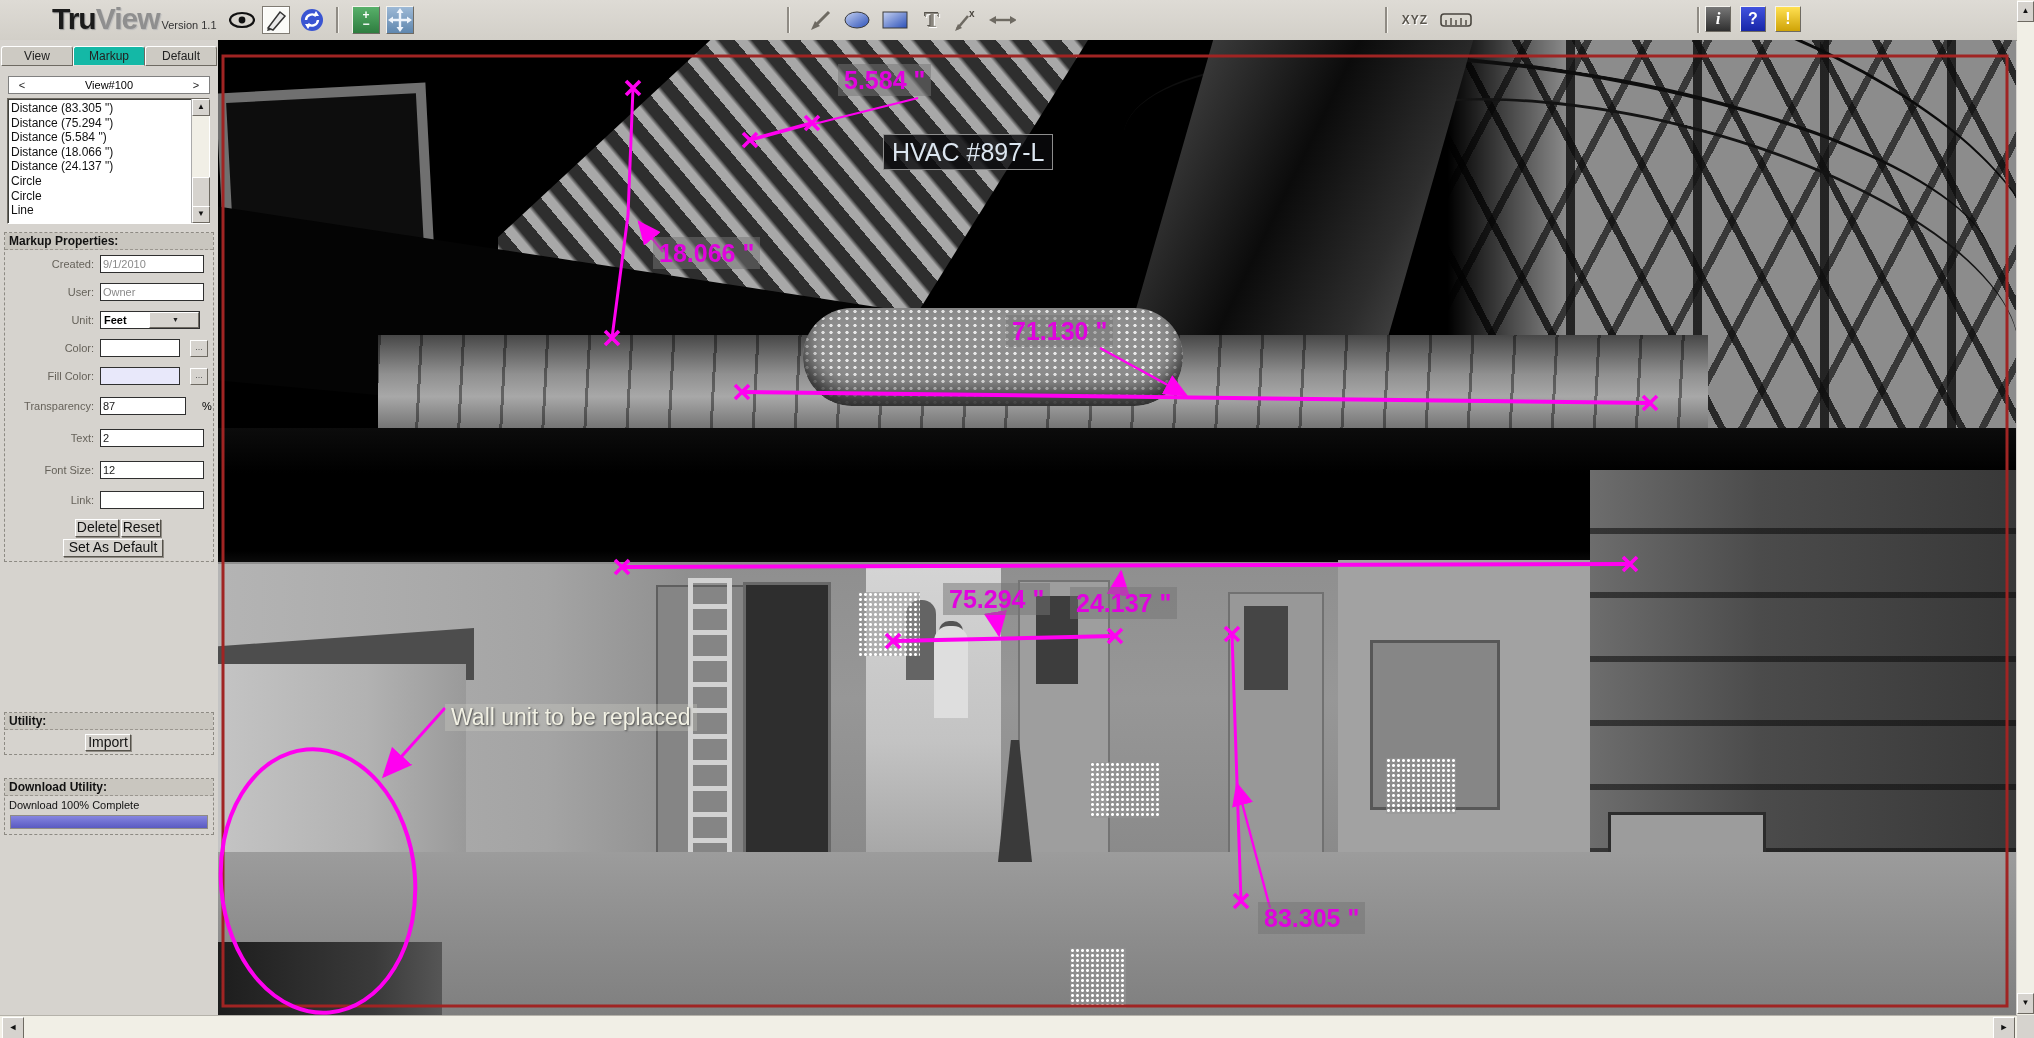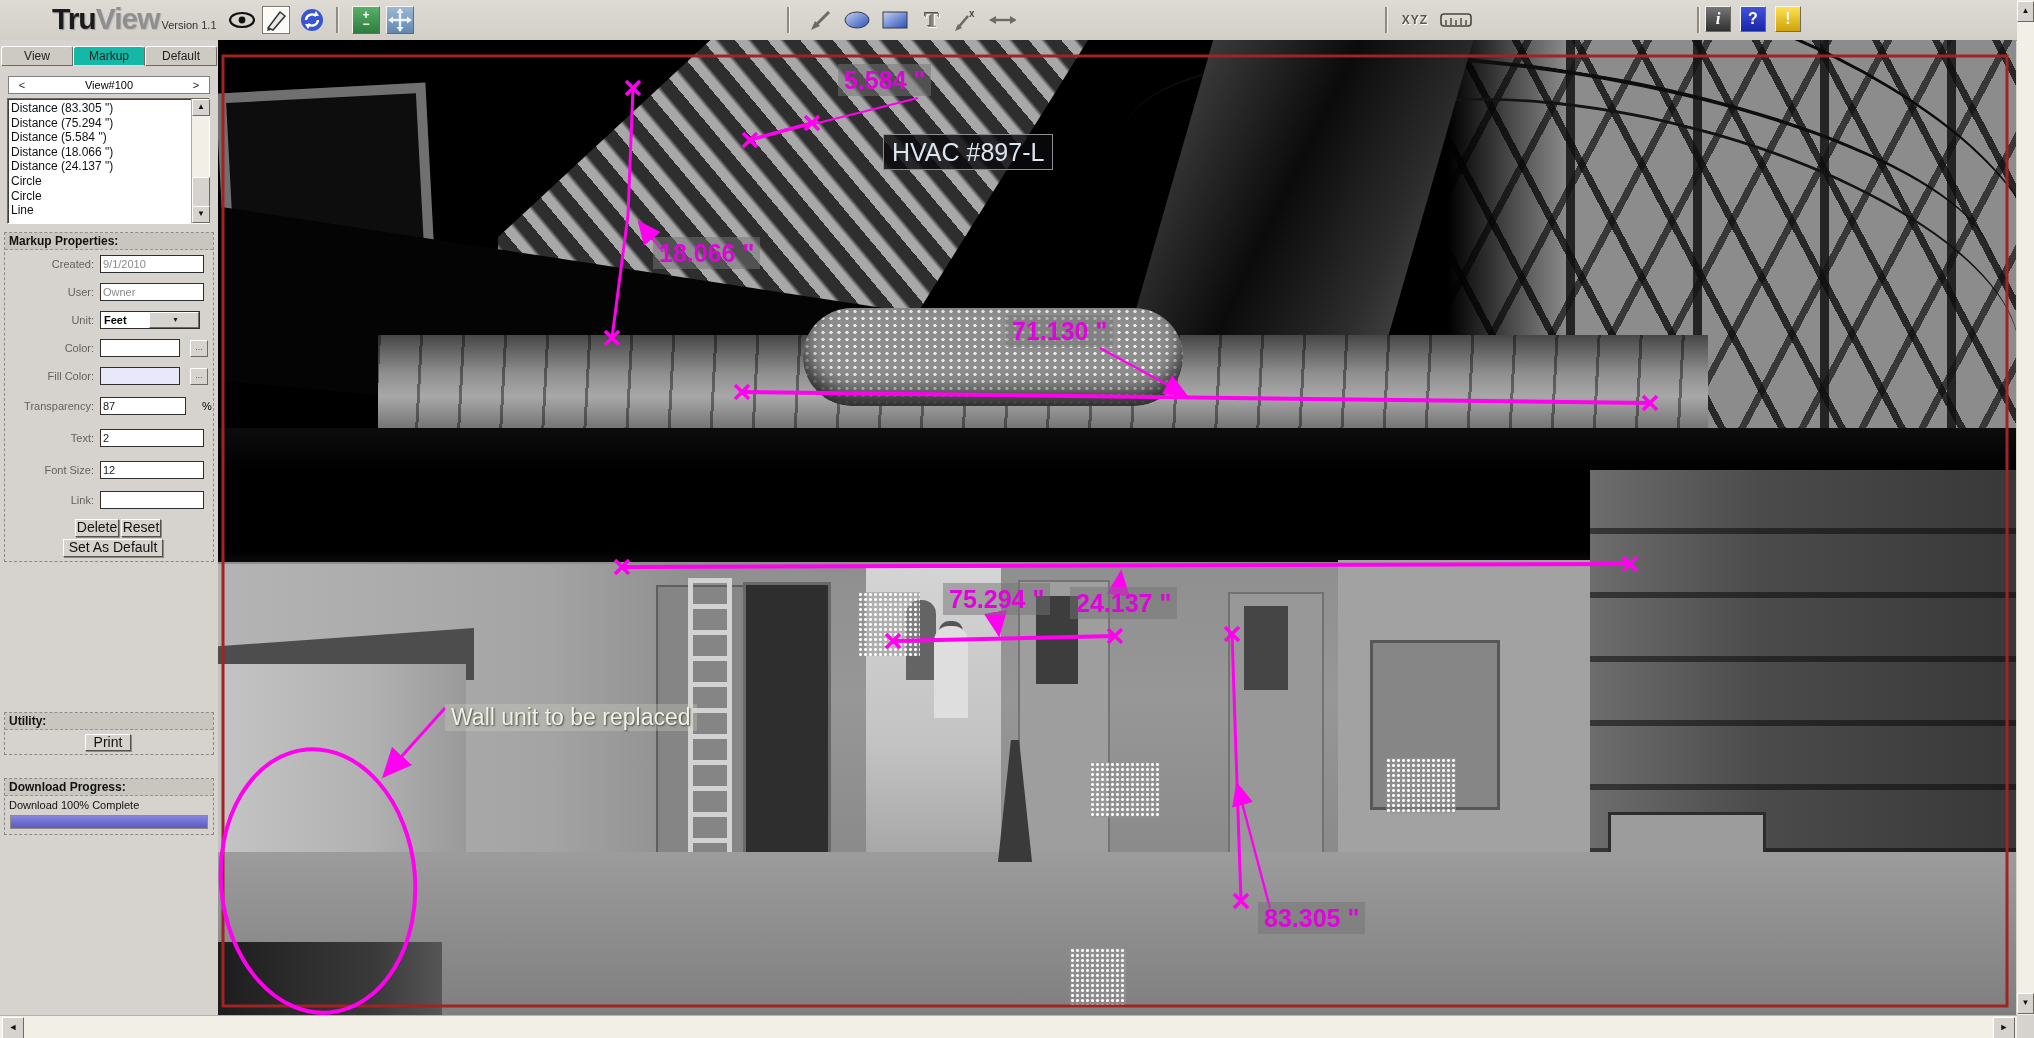--- a/index.html
+++ b/index.html
@@ -251,25 +251,25 @@
           <input class="finput" value="" style="">
         </div>
       <div class="wbtn" style="position:absolute;left:70px;top:286px;width:42px;height:16px;line-height:15px">Delete</div>
       <div class="wbtn" style="position:absolute;left:116px;top:286px;width:38px;height:16px;line-height:15px">Reset</div>
       <div class="wbtn" style="position:absolute;left:58px;top:306px;width:98px;height:16px;line-height:15px">Set As Default</div>
     </div>
 
 
     <div class="group" style="top:672px;height:43px">
       <div class="ghead">Utility:</div>
-      <div class="wbtn" style="position:absolute;left:80px;top:21px;width:44px;height:15px;line-height:14px">Print</div>
+      <div class="wbtn" style="position:absolute;left:80px;top:21px;width:44px;height:15px;line-height:14px">Import</div>
     </div>
 
     <div class="group" style="top:738px;height:57px">
-      <div class="ghead">Download Progress:</div>
+      <div class="ghead">Download Utility:</div>
       <div style="padding:3px 0 0 4px;color:#111">Download 100% Complete</div>
       <div class="pbar" style="top:36px">
           <div class="pfill" id="pfill" style="width: 100%;"></div>
         </div>
     </div>
   </div>
 
   <div id="viewport">
     <div id="pano">
 

